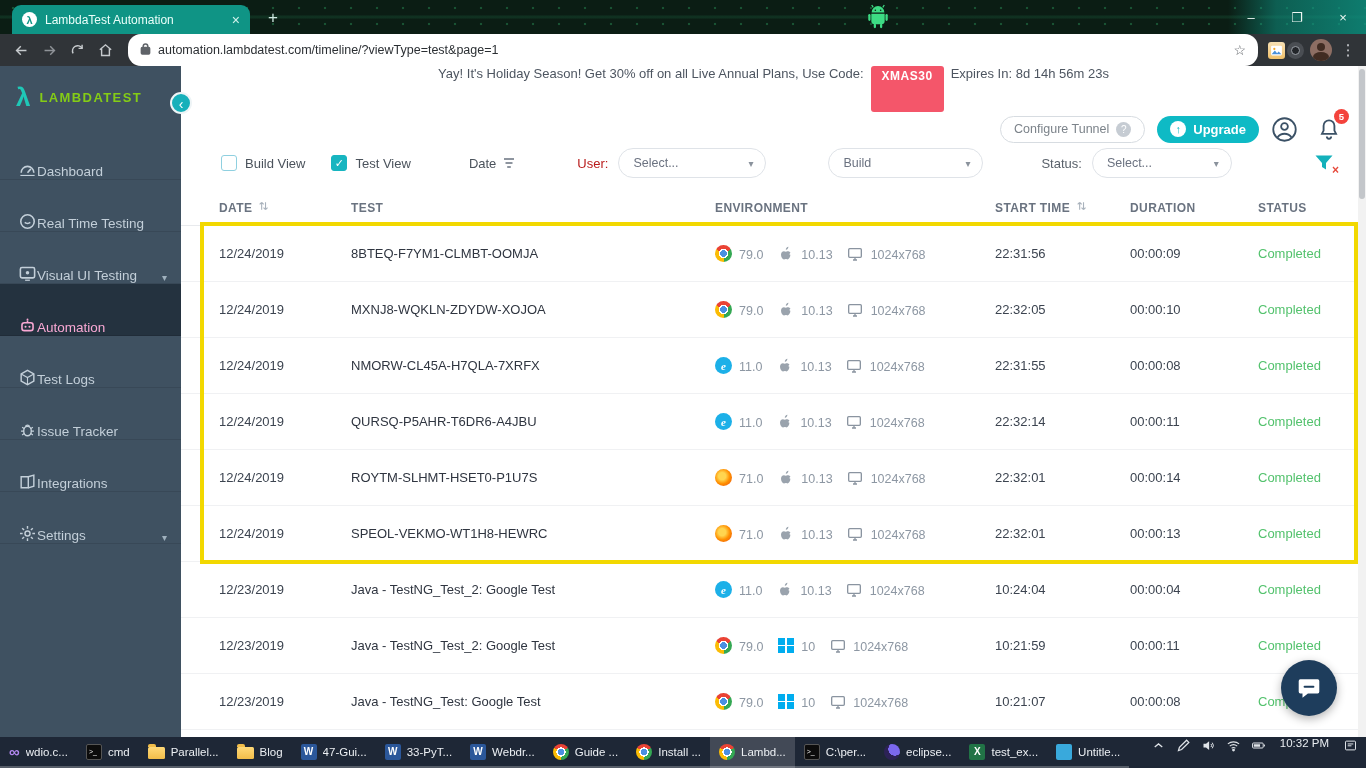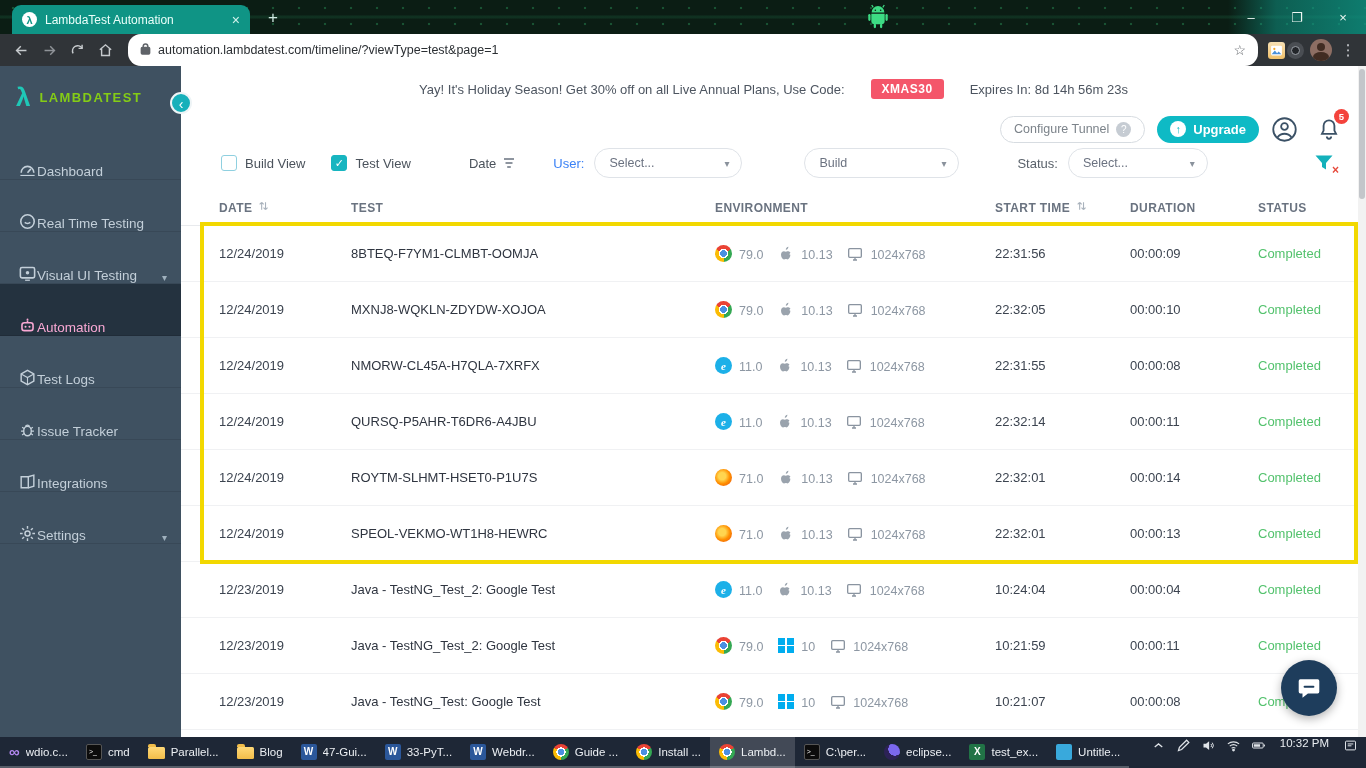--- a/index.html
+++ b/index.html
@@ -53,41 +53,41 @@
     color:#fff;font-size:14px;line-height:20px;text-align:center;z-index:20;border:2px solid #eef4f6}
   .side-item{height:52px;display:flex;align-items:flex-end;padding:0 14px 0 18px;font-size:13.5px;cursor:pointer;
     border-bottom:1px solid rgba(0,0,0,.10)}
   .side-item.active{background:#24323f;color:#f9a8d4}
   .side-ico{width:19px;height:19px;flex:0 0 auto}
   .side-ico svg{width:19px;height:19px;display:block}
   .side-chev{margin-left:auto;font-size:10px;color:#9fb0bd}
 
   
   .main{flex:1;display:flex;flex-direction:column;background:#fff;position:relative;min-width:0}
-  .banner{height:46px;display:flex;align-items:center;justify-content:center;gap:26px;font-size:13px;color:#4d5560}
+  .banner{height:46px;display:flex;justify-content:center;gap:7px;font-size:13px;color:#4d5560}
   .promo-code{background:#f4566a;color:#fff;font-weight:bold;font-size:12px;padding:3px 11px;border-radius:3px;letter-spacing:.5px}
 
   .hdr-row{height:34px;display:flex;align-items:center;justify-content:flex-end;gap:12px;padding-right:24px}
   .pill{height:27px;border-radius:14px;display:flex;align-items:center;gap:7px;padding:0 13px;font-size:12.5px;cursor:pointer;flex:0 0 auto}
   .pill.tunnel{border:1px solid #d7dce1;color:#7c838a;background:#fff}
   .q-ico{width:15px;height:15px;border-radius:50%;background:#c6ccd3;color:#fff;font-size:10px;line-height:15px;text-align:center}
   .pill.upgrade{background:#0ebac5;color:#fff;font-weight:bold;font-size:13px}
   .up-ico{width:16px;height:16px;border-radius:50%;background:#fff;color:#0ebac5;font-size:11px;line-height:16px;text-align:center;font-weight:bold}
   .hdr-avatar{width:27px;height:27px;flex:0 0 auto;cursor:pointer}
   .bell-wrap{position:relative;width:26px;height:26px;margin-left:6px;cursor:pointer}
   .badge{position:absolute;top:-7px;right:-7px;min-width:15px;height:15px;border-radius:8px;background:#f4433c;color:#fff;
     font-size:9.5px;line-height:15px;text-align:center;padding:0 3px;font-weight:bold}
 
   .filter-row{height:34px;display:flex;align-items:center;padding:0 30px 0 40px;font-size:13px;color:#4b535c;flex-wrap:nowrap}
   .cb-group{display:flex;align-items:center;gap:8px;cursor:pointer;flex:0 0 auto}
   .cb{width:16px;height:16px;border-radius:3px;border:1px solid #8fd0e0;background:#fff;display:flex;align-items:center;justify-content:center;font-size:11px;color:#fff}
   .cb.checked{background:#17b5c0;border-color:#17b5c0}
   .g-test{margin-left:26px}
   .date-group{margin-left:58px;display:flex;align-items:center;gap:7px;cursor:pointer;flex:0 0 auto}
-  .lbl-user{margin-left:38px;color:#3b82f6;flex:0 0 auto}
+  .lbl-user{margin-left:62px;color:#b91c1c;flex:0 0 auto}
   .lbl-status{margin-left:58px;color:#5a626b;flex:0 0 auto}
   .select{height:30px;border:1px solid #dfe3e8;border-radius:16px;display:flex;align-items:center;gap:8px;
     padding:0 12px 0 14px;color:#6b7280;font-size:12.5px;margin-left:10px;cursor:pointer;flex:0 0 auto;justify-content:space-between}
   .sel-user{width:148px}.sel-build{width:155px;margin-left:62px}.sel-status{width:140px}
   .sel-chev{font-size:10px;color:#8a929c}
   .funnel{margin-left:auto;position:relative;width:24px;height:24px;cursor:pointer;flex:0 0 auto}
   .funnel .fx{position:absolute;right:-3px;bottom:-2px;color:#e64a3c;font-size:12px;font-weight:bold}
 
   
   .table-wrap{margin-top:10px;position:relative;flex:1}

